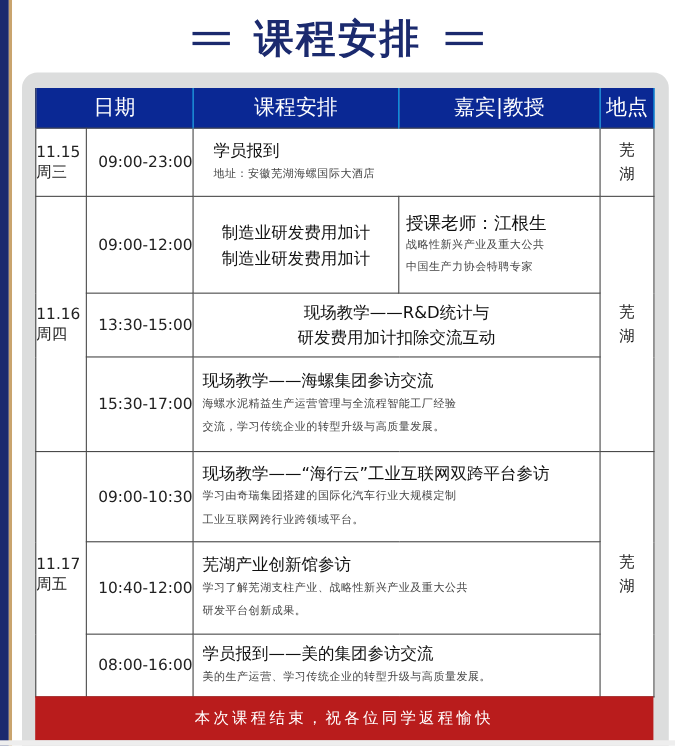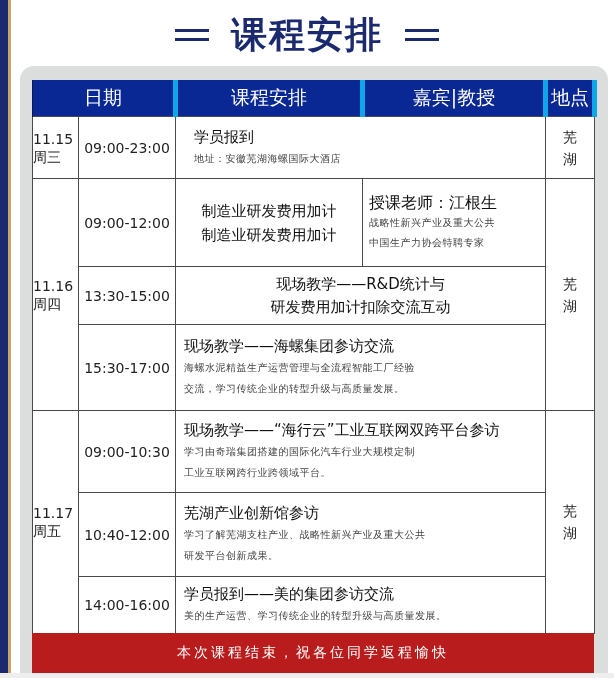--- a/index.html
+++ b/index.html
@@ -13,24 +13,24 @@
   .left-light { position:absolute; left:11px; top:0; width:9px; height:678px; background:#ffffff; }
   .bottom-strip { position:absolute; left:0; top:673px; width:614px; height:5px; background:#eeeeee; }
 
   .title-wrap { position:absolute; top:10px; left:0; width:614px; height:50px; display:flex; align-items:center; justify-content:center; }
   .title-bar { width:34px; height:12px; border-top:3px solid #1b2a6e; border-bottom:3px solid #1b2a6e; box-sizing:border-box; margin:0 22px; }
   .title { font-size:36px; font-weight:bold; color:#1b2a6e; letter-spacing:2px; }
 
   .panel { position:absolute; left:20px; top:66px; width:588px; height:620px; background:#dcdddd; border-radius:14px 14px 0 0; }
 
   table.sched { position:absolute; left:32px; top:80px; width:562px; border-collapse:collapse; table-layout:fixed; }
-  table.sched th { background:#0a2894; color:#ffffff; font-weight:normal; font-size:19px; height:36px; padding:0; border-left:1px solid #0b1a52; border-right:5px solid #0ea5e9; }
+  table.sched th { background:#0a2894; color:#ffffff; font-weight:normal; font-size:19px; height:36px; padding:0; border-left:1px solid #0b1a52; border-right:1px solid #0ea5e9; }
   table.sched td { background:#ffffff; border:1px solid #4a4a4a; color:#222; font-size:14px; padding:0; vertical-align:middle; }
   .c-date { font-size:13px; line-height:18px; color:#222; }
-  .c-time { text-align:center; font-size:14px; }
+  .c-time { text-align:right; font-size:14px; }
   .c-place { text-align:center; font-size:19px; line-height:22px; color:#222; }
   .content { padding:4px 8px; line-height:21px; }
   .content .head { font-size:15px; color:#111; }
   .content .desc { font-size:10px; color:#444; letter-spacing:0.5px; font-family:"DejaVu Serif","Liberation Serif", serif; }
   .center { text-align:center; }
   .guest .head { font-size:16px; }
 
   .footer { position:absolute; left:32px; top:633px; width:562px; height:40px; background:#b91c1c; color:#ffffff; font-size:14px; letter-spacing:3px; display:flex; align-items:center; justify-content:center; }
 </style>
 </head>
@@ -150,21 +150,21 @@
       <td class="c-time">10:40-12:00</td>
       <td colspan="2">
         <div class="content">
           <div class="head">芜湖产业创新馆参访</div>
           <div class="desc">学习了解芜湖支柱产业、战略性新兴产业及重大公共</div>
           <div class="desc">研发平台创新成果。</div>
         </div>
       </td>
     </tr>
     <tr style="height:57px">
-      <td class="c-time">14:00-16:00</td>
+      <td class="c-time">08:00-16:00</td>
       <td colspan="2">
         <div class="content">
           <div class="head">学员报到——美的集团参访交流</div>
           <div class="desc">美的生产运营、学习传统企业的转型升级与高质量发展。</div>
         </div>
       </td>
     </tr>
   </tbody>
 </table>
 

